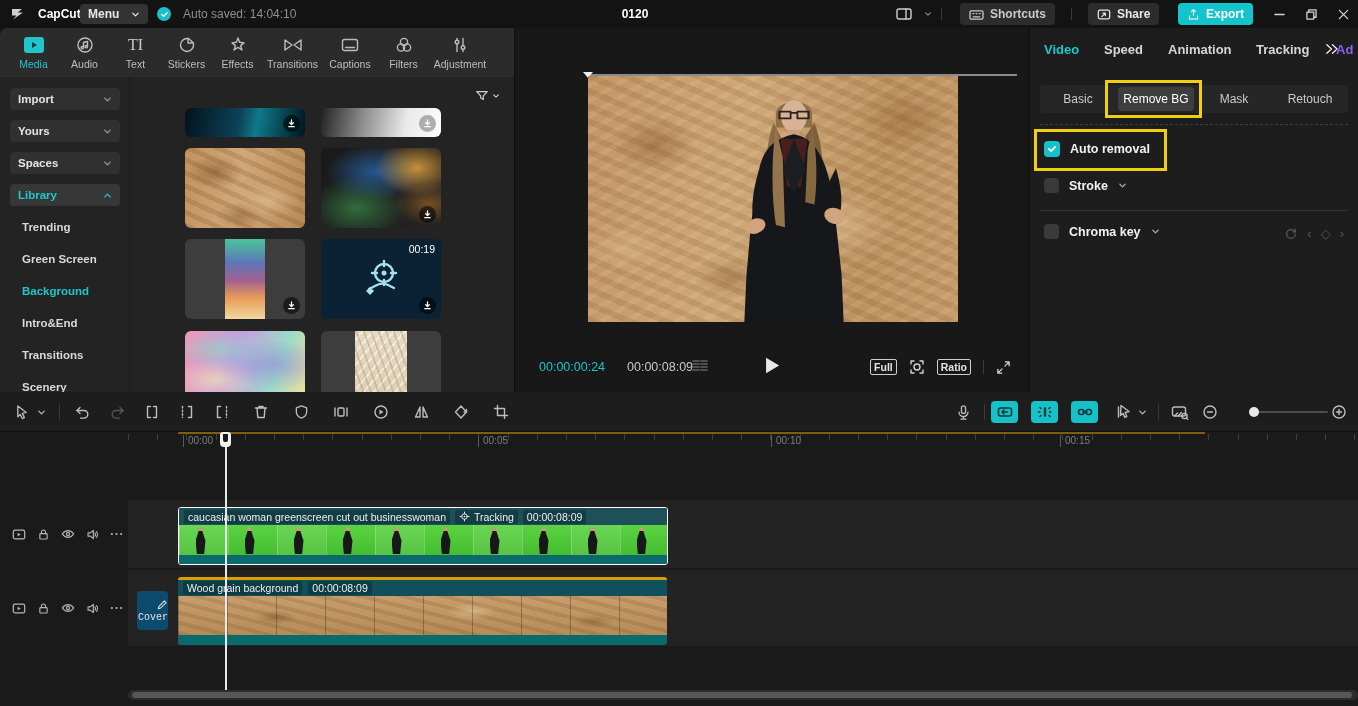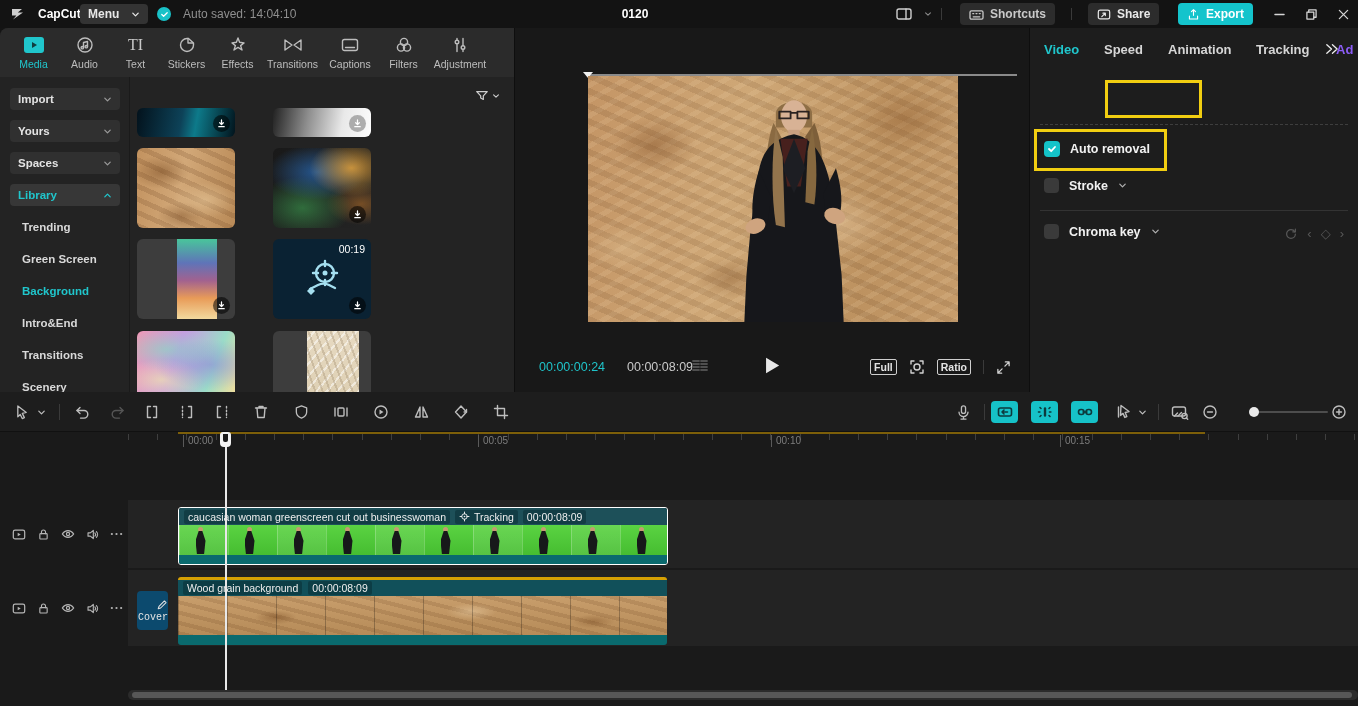--- a/index.html
+++ b/index.html
@@ -35,21 +35,21 @@
 
   .panel-body { position:absolute; left:0; top:49px; width:514px; height:315px; }
   .sidebar { position:absolute; left:0; top:0; width:130px; height:315px; border-right:1px solid #1a1a1a; }
   .sb-btn { position:absolute; left:10px; width:110px; height:22px; background:#303030; border-radius:4px; display:flex; align-items:center; padding:0 8px; font-weight:700; color:#e3e3e3; font-size:11.5px; }
   .sb-btn .caret { margin-left:auto; color:#9a9a9a; }
   .sb-btn.lib { background:#373737; color:#20c6cc; } .sb-btn.lib .caret { color:#20c6cc; }
   .sb-item { position:absolute; left:22px; height:20px; line-height:20px; font-weight:700; font-size:11.5px; color:#d9d9d9; }
   .sb-item.active { color:#20c6cc; }
 
   .grid { position:absolute; left:130px; top:0; width:384px; height:315px; overflow:hidden; }
-  .thumb { position:absolute; width:98px; border-radius:6px; overflow:hidden; }
+  .thumb { position:absolute; width:120px; border-radius:6px; overflow:hidden;margin-left:48px; }
   .dl { position:absolute; right:5px; bottom:5px; width:17px; height:17px; border-radius:50%; background:rgba(0,0,0,.55); color:#fff; display:flex; align-items:center; justify-content:center; }
   .dl.light { background:rgba(150,150,150,.75); }
   .thumb .dur { position:absolute; right:6px; top:4px; color:#fff; font-size:10.5px; }
   .t-navyblue { background:linear-gradient(100deg,#03121c,#0d4258 45%,#0d7a8a 60%,#02131c); }
   .t-gray { background:linear-gradient(100deg,#222,#8d8d8d 35%,#e9e9e9 70%,#fdfdfd); }
   .t-wood1 { background:
       radial-gradient(40px 24px at 25% 30%, rgba(110,64,25,.45), transparent 70%),
       radial-gradient(46px 26px at 70% 65%, rgba(235,205,160,.5), transparent 70%),
       radial-gradient(34px 20px at 45% 85%, rgba(110,64,25,.4), transparent 70%),
       repeating-linear-gradient(24deg, rgba(90,50,20,.16) 0 5px, transparent 5px 12px),
@@ -520,20 +520,26 @@
     <div class="insp-tab" style="left:74px;">Speed</div>
     <div class="insp-tab" style="left:138px;">Animation</div>
     <div class="insp-tab" style="left:226px;">Tracking</div>
     <div class="insp-overflow">Ad</div>
     <div class="insp-collapse">
       <svg width="15" height="12" viewBox="0 0 16 12">
           <path d="M3 1.5L8 6l-5 4.5M9 1.5L14 6l-5 4.5"></path>
         </svg>
     </div>
 
+    <div class="subtab-bar">
+      <div class="subtab">Basic</div>
+      <div class="subtab active">Remove BG</div>
+      <div class="subtab">Mask</div>
+      <div class="subtab">Retouch</div>
+    </div>
     <div class="ybox" style="left:75px;top:52px;width:97px;height:38px;"></div>
 
     <div class="dash-div"></div>
 
     <div class="insp-row" style="top:113px;">
       <span class="cb on">
           <svg width="10" height="10" viewBox="0 0 10 10">
             <path d="M2 5l2.2 2.2L8 3" stroke-width="1.8"></path>
           </svg>
         </span>

